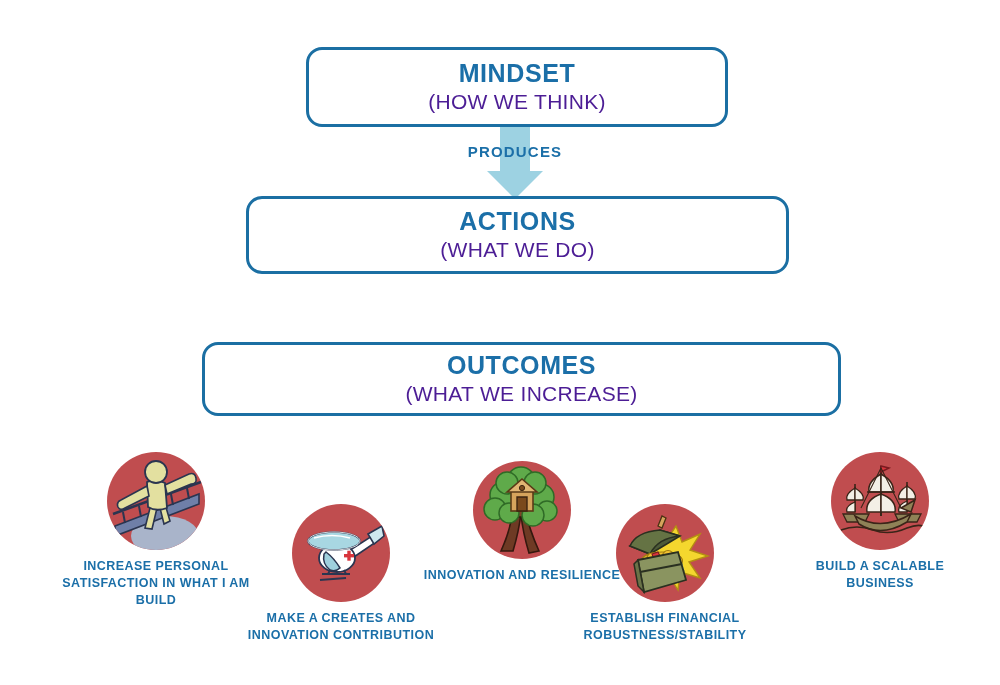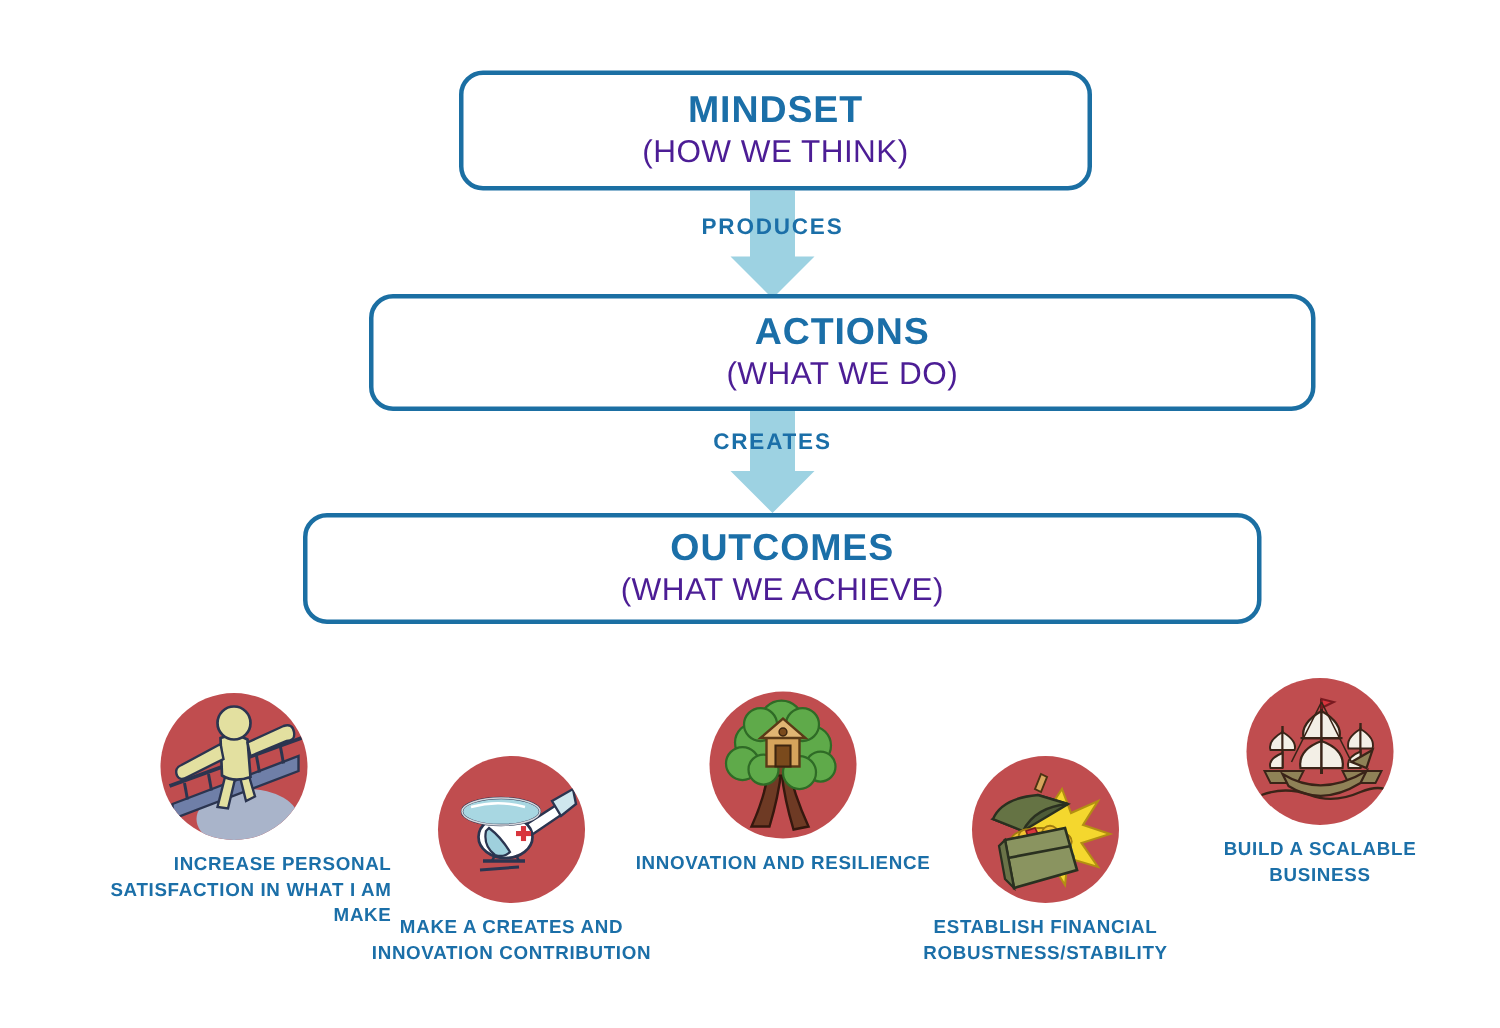--- a/index.html
+++ b/index.html
@@ -40,21 +40,21 @@
   .flow-sub {
     font-size: 21px;
     font-weight: normal;
     letter-spacing: 0.3px;
     color: #4c1d95;
     line-height: 1.2;
     margin-top: 2px;
   }
 
   #box-mindset  { left: 306px; top: 47px;  width: 422px; height: 80px; }
-  #box-actions  { left: 246px; top: 196px; width: 631px; height: 78px; }
+  #box-actions  { left: 246px; top: 196px; width: 543px; height: 78px; }
   #box-outcomes { left: 202px; top: 342px; width: 639px; height: 74px; align-items: center; }
 
   
   .connector {
     position: absolute;
     width: 120px;
     height: 76px;
   }
   .connector svg { display: block; }
   .connector-label {
@@ -94,24 +94,24 @@
   }
   .outcome-label {
     margin-top: 8px;
     font-size: 12.5px;
     font-weight: bold;
     letter-spacing: 0.45px;
     color: #1b6fa8;
     line-height: 1.35;
   }
 
-  #outcome-0 { left: 51px;  top: 462px; text-align: right; }
+  #outcome-0 { left: 51px;  top: 452px; }
   #outcome-1 { left: 236px; top: 504px; }
   #outcome-2 { left: 417px; top: 461px; }
-  #outcome-3 { left: 592px; top: 504px; }
+  #outcome-3 { left: 560px; top: 504px; }
   #outcome-4 { left: 775px; top: 452px; }
 </style>
 </head>
 <body>
 
 <div id="stage">
 
   <div class="flow-box" id="box-mindset">
     <div class="flow-title">MINDSET</div>
     <div class="flow-sub">(HOW WE THINK)</div>
@@ -122,30 +122,24 @@
       <polygon points="45,0 75,0 75,44 88,44 60,72 32,44 45,44" fill="#9dd2e2"></polygon>
     </svg>
     <div class="connector-label">PRODUCES</div>
   </div>
 
   <div class="flow-box" id="box-actions">
     <div class="flow-title">ACTIONS</div>
     <div class="flow-sub">(WHAT WE DO)</div>
   </div>
 
-  <div class="connector" id="conn-creates">
-    <svg width="120" height="76" viewBox="0 0 120 76">
-      <polygon points="45,0 75,0 75,40 88,40 60,68 32,40 45,40" fill="#9dd2e2"></polygon>
-    </svg>
-    <div class="connector-label">CREATES</div>
-  </div>
 
   <div class="flow-box" id="box-outcomes">
     <div class="flow-title">OUTCOMES</div>
-    <div class="flow-sub">(WHAT WE ACHIEVE)</div>
+    <div class="flow-sub">(WHAT WE INCREASE)</div>
   </div>
 
   <div class="outcome" id="outcome-0">
     <div class="outcome-circle">
       <svg width="98" height="98" viewBox="0 0 98 98">
 
         <ellipse cx="58" cy="84" rx="34" ry="20" fill="#a9b4ca"></ellipse>
 
         <path d="M8 74 L92 42 L92 52 L8 84 Z" fill="#6f7fa8" stroke="#2b3550" stroke-width="1.6"></path>
 
@@ -165,21 +159,21 @@
         <path d="M40 30 Q49 26 58 31 L60 56 Q49 60 41 55 Z" fill="#e3e0a0" stroke="#2b3550" stroke-width="1.8"></path>
 
         <path d="M40 34 L14 48 Q9 50 11 55 Q13 59 18 56 L42 44 Z" fill="#e3e0a0" stroke="#2b3550" stroke-width="1.6"></path>
         <path d="M58 33 L82 22 Q88 20 89 26 Q90 32 84 32 L60 42 Z" fill="#e3e0a0" stroke="#2b3550" stroke-width="1.6"></path>
 
         <circle cx="49" cy="20" r="11" fill="#e3e0a0" stroke="#2b3550" stroke-width="1.8"></circle>
       </svg>
     </div>
     <div class="outcome-label">
       <div>INCREASE PERSONAL</div>
-      <div>SATISFACTION IN WHAT I AM MAKE</div>
+      <div>SATISFACTION IN WHAT I AM BUILD</div>
     </div>
   </div>
 
   <div class="outcome" id="outcome-1">
     <div class="outcome-circle">
       <svg width="98" height="98" viewBox="0 0 98 98">
 
         <path d="M52 50 L80 32 L84 38 L56 57 Z" fill="#ffffff" stroke="#2b3550" stroke-width="1.6"></path>
 
         <path d="M76 30 L90 22 L92 32 L82 40 Z" fill="#cfe7ee" stroke="#2b3550" stroke-width="1.6"></path>

